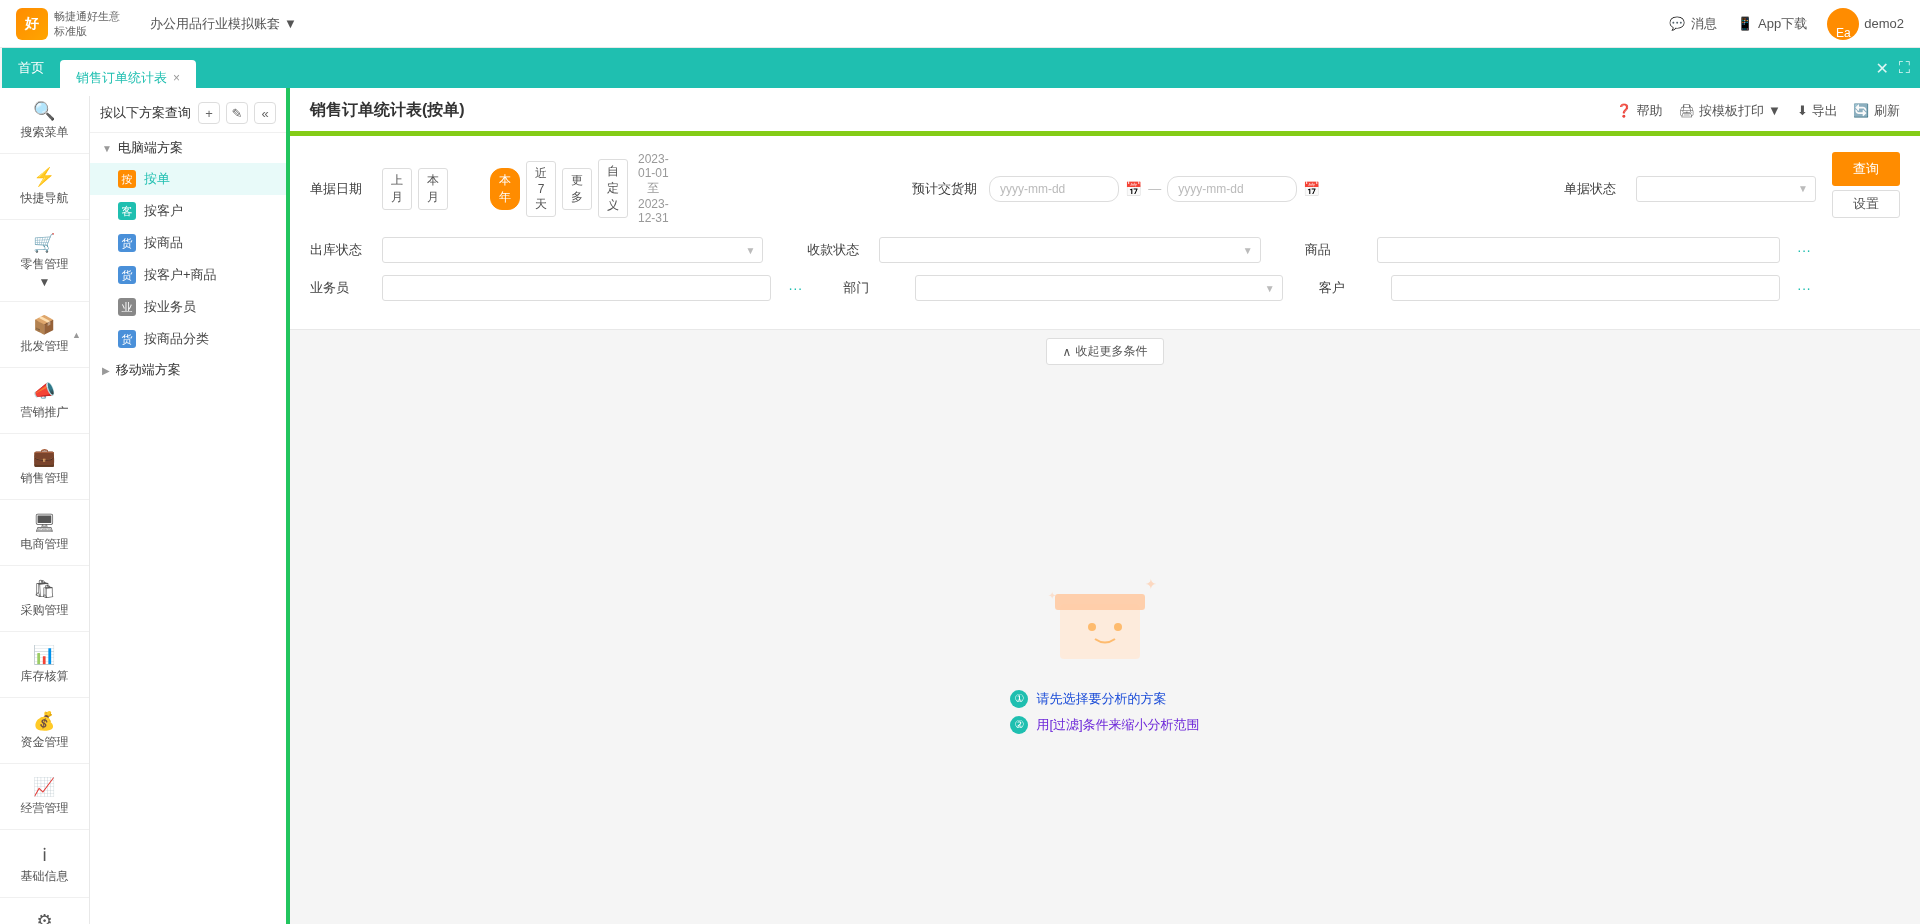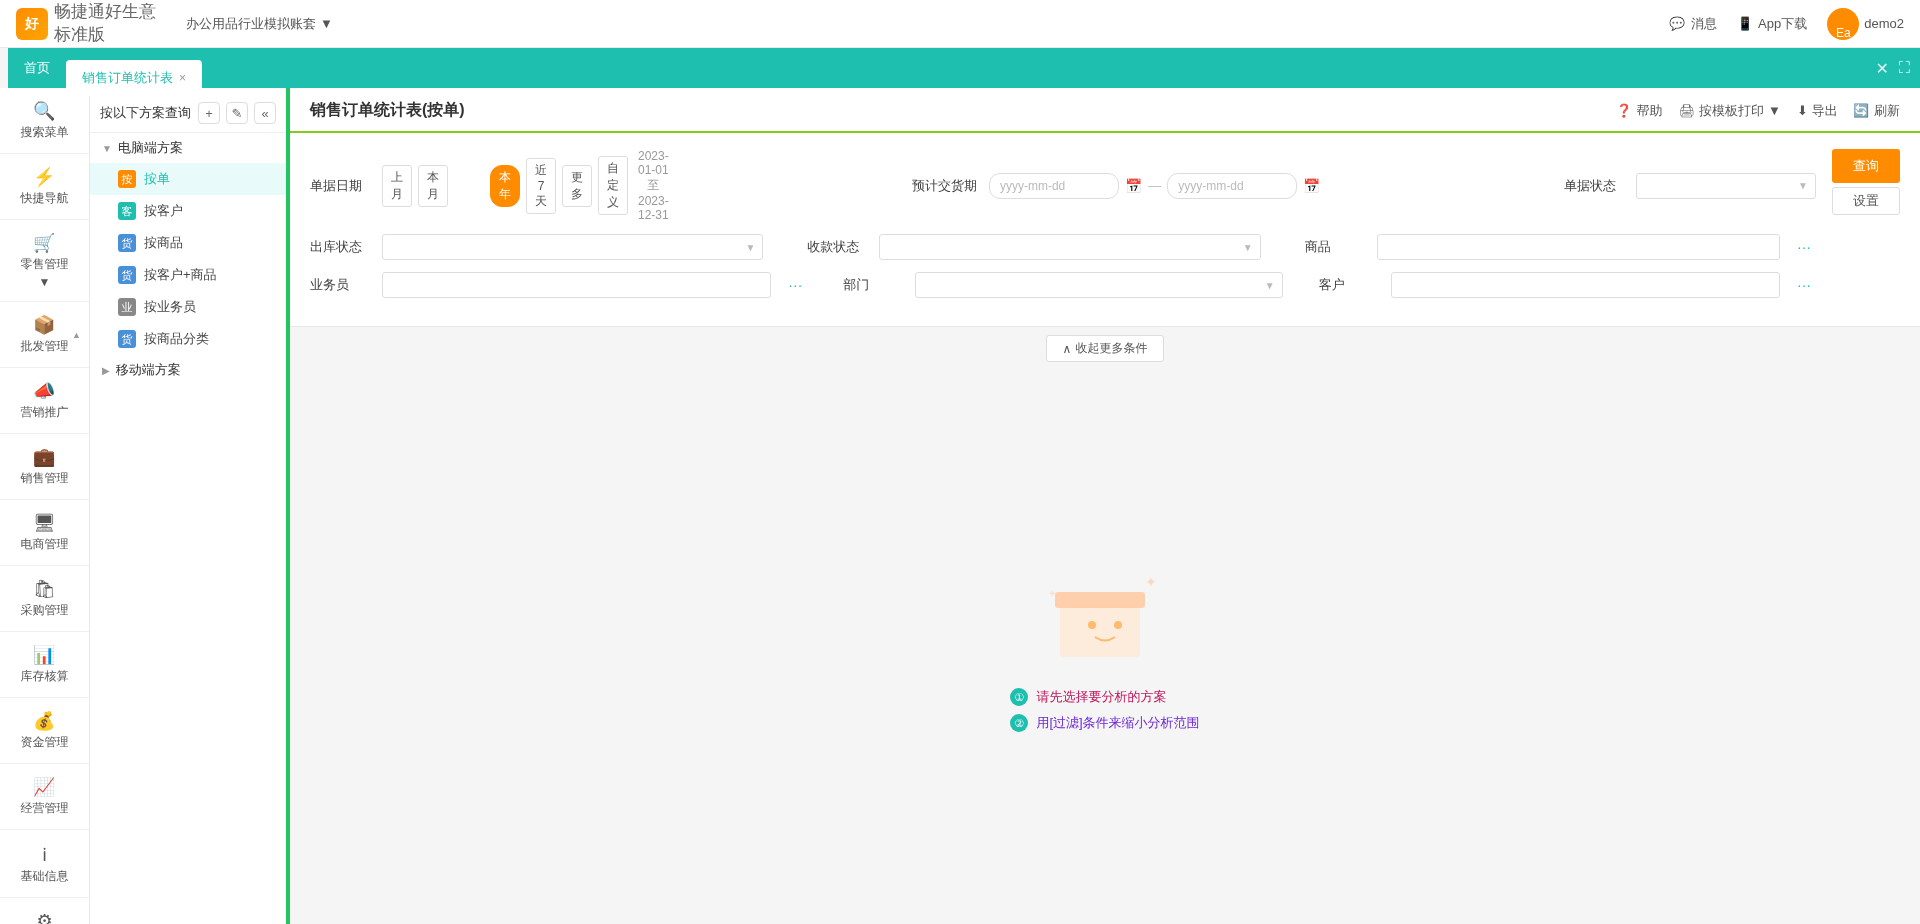--- a/index.html
+++ b/index.html
@@ -20,35 +20,35 @@
     }
     .top-bar-left { display: flex; align-items: center; gap: 10px; }
     .logo-area { display: flex; align-items: center; gap: 6px; }
     .logo-icon {
       width: 32px; height: 32px;
       background: linear-gradient(135deg, #ff8c00, #ffa500);
       border-radius: 6px;
       display: flex; align-items: center; justify-content: center;
       color: white; font-size: 14px; font-weight: bold;
     }
-    .logo-text { font-size: 17px; color: #666; line-height: 1.3; }
+    .logo-text { font-size: 11px; color: #666; line-height: 1.3; }
     .top-dropdown { display: flex; align-items: center; gap: 4px; color: #555; font-size: 13px; cursor: pointer; margin-left: 20px; }
     .top-bar-right { display: flex; align-items: center; gap: 20px; }
     .top-action { display: flex; align-items: center; gap: 5px; color: #555; font-size: 13px; cursor: pointer; }
     .user-avatar { width: 32px; height: 32px; border-radius: 50%; background: #ff8c00; display: flex; align-items: flex-end; justify-content: center; color: white; font-size: 12px; }
 
     
     .tab-bar {
       height: 40px;
       background: #1fbfb0;
       display: flex;
       align-items: center;
       padding: 0;
       position: fixed;
-      top: 48px; left: 8px; right: 0;
+      top: 48px; left: 2px; right: 0;
       z-index: 99;
     }
     .tab-item {
       height: 40px;
       display: flex;
       align-items: center;
       padding: 0 16px;
       cursor: pointer;
       color: rgba(255,255,255,0.85);
       font-size: 13px;
@@ -506,21 +506,21 @@
       <div class="plan-group">
         <div class="plan-group-header">
           <span class="arrow">▶</span>
           <span>移动端方案</span>
         </div>
       </div>
     </div>
 
     <div class="right-panel">
 
-      <div style="background:#fff; padding:12px 20px 0; border-bottom:2px solid #84cc16;">
+      <div style="background:#fff; padding:12px 20px 0; border-bottom:5px solid #84cc16;">
         <div style="display:flex; align-items:center; justify-content:space-between; margin-bottom:10px;">
           <h2 style="font-size:16px;font-weight:600;color:#333;">销售订单统计表(按单)</h2>
           <div class="header-actions">
             <div class="header-action-item">
               <span>❓</span>
               <span>帮助</span>
             </div>
             <div class="header-action-item">
               <span>🖨</span>
               <span>按模板打印</span>
@@ -638,21 +638,21 @@
             <path d="M55 75 Q65 82 75 75" stroke="#ff8c00" stroke-width="2" fill="none" opacity="0.5"></path>
 
             <text x="105" y="25" font-size="14" fill="#ffccaa" opacity="0.7">✦</text>
             <text x="8" y="35" font-size="10" fill="#ffccaa" opacity="0.5">✦</text>
           </svg>
         </div>
 
         <div>
           <div style="display:flex;align-items:center;gap:8px;margin-bottom:8px;">
             <span style="background:#1fbfb0;color:white;border-radius:50%;width:18px;height:18px;display:inline-flex;align-items:center;justify-content:center;font-size:11px;flex-shrink:0;">①</span>
-            <span style="color:#be185d;font-size:13px;">请先选择要分析的方案</span>
+            <span style="color:#1d4ed8;font-size:13px;">请先选择要分析的方案</span>
           </div>
           <div style="display:flex;align-items:center;gap:8px;">
             <span style="background:#1fbfb0;color:white;border-radius:50%;width:18px;height:18px;display:inline-flex;align-items:center;justify-content:center;font-size:11px;flex-shrink:0;">②</span>
             <span style="color:#6d28d9;font-size:13px;">用[过滤]条件来缩小分析范围</span>
           </div>
         </div>
       </div>
     </div>
   </div>
 </div>

